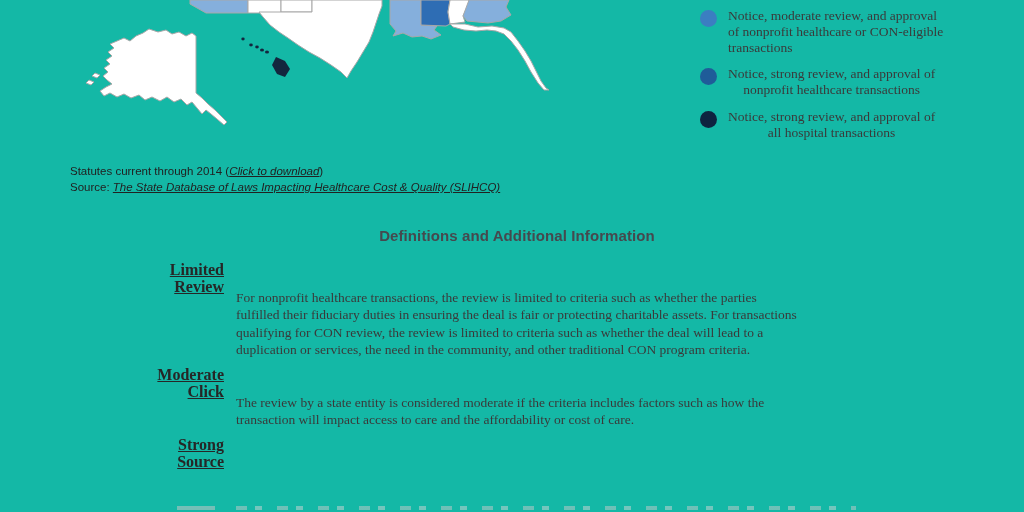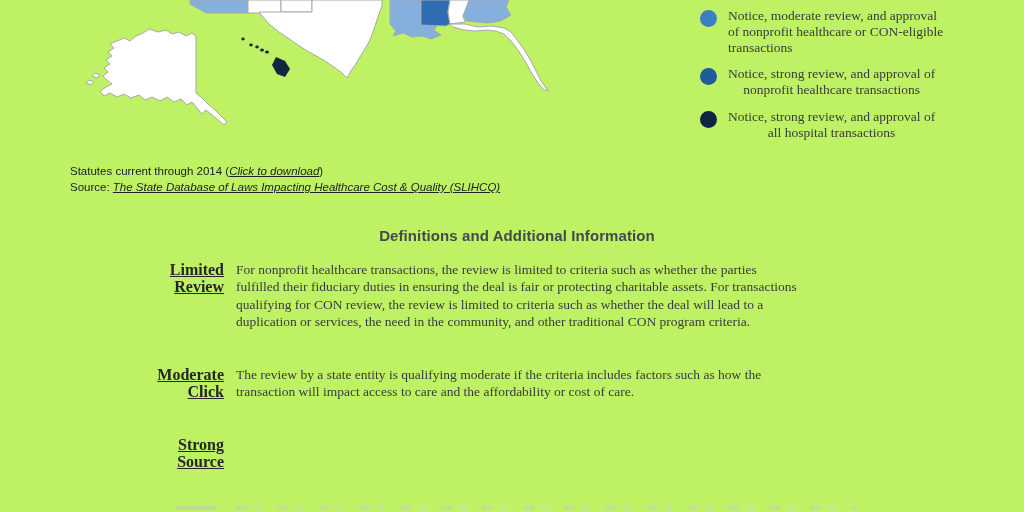--- a/index.html
+++ b/index.html
@@ -1,16 +1,16 @@
 <!DOCTYPE html>
 <html><head>
 <meta charset="utf-8">
 <style>
   html,body{margin:0;padding:0;background:#fff;}
-  .canvas{position:relative;width:1024px;height:512px;background:#bef264;overflow:hidden;
+  .canvas{position:relative;width:1024px;height:512px;background:#14b8a6;overflow:hidden;
           font-family:"Liberation Sans",sans-serif;color:#222;}
 
   
   .map-svg{position:absolute;left:0;top:0;}
   .map-svg path, .map-svg ellipse{stroke:#A8A8A8;stroke-width:1;stroke-linejoin:round;}
   .map-svg .no-stroke{stroke:none;}
 
   
   .legend{position:absolute;left:700px;top:8px;width:270px;}
   .legend-item{display:flex;align-items:flex-start;margin-bottom:10px;}
@@ -26,21 +26,21 @@
   .meta-link{text-decoration:underline;color:#212121;cursor:pointer;font-style:italic;}
 
   
   .defs-heading{position:absolute;left:0;top:227px;width:1034px;text-align:center;
                 font-size:15px;font-weight:700;color:#45494e;letter-spacing:.1px;}
   .def-term{position:absolute;left:104px;width:120px;text-align:right;
             font-family:"Liberation Serif",serif;font-size:16px;line-height:17.3px;
             font-weight:700;color:#262626;text-decoration:underline;white-space:pre-line;}
   .def-body{position:absolute;left:236px;width:660px;
             font-family:"Liberation Serif",serif;font-size:13.5px;line-height:17.3px;
-            color:#3a3a3a;white-space:pre-line;}
+            color:#3a3a3a;white-space:pre-line;margin-top:28px;}
   .r1{top:261px;} .r2{top:366px;} .r3{top:436px;}
 
   
   .clipped-row{position:absolute;top:506px;left:177px;width:690px;height:6px;}
   .clipped-term{position:absolute;left:0;top:0;width:38px;height:4px;background:#c4c4c4;opacity:.55;}
   .clipped-text{position:absolute;left:59px;top:0;width:620px;height:4px;opacity:.5;
     background:repeating-linear-gradient(90deg,#c9c9c9 0 11px,transparent 11px 19px,#d4d4d4 19px 26px,transparent 26px 41px);}
 </style>
 </head>
 <body>
@@ -125,21 +125,21 @@
 
   <div class="def-term r1">Limited
 Review</div>
   <div class="def-body r1">For nonprofit healthcare transactions, the review is limited to criteria such as whether the parties
 fulfilled their fiduciary duties in ensuring the deal is fair or protecting charitable assets. For transactions
 qualifying for CON review, the review is limited to criteria such as whether the deal will lead to a
 duplication or services, the need in the community, and other traditional CON program criteria.</div>
 
   <div class="def-term r2">Moderate
 Click</div>
-  <div class="def-body r2">The review by a state entity is qualifying moderate if the criteria includes factors such as how the
+  <div class="def-body r2">The review by a state entity is considered moderate if the criteria includes factors such as how the
 transaction will impact access to care and the affordability or cost of care.</div>
 
   <div class="def-term r3">Strong
 Source</div>
 
   <div class="clipped-row">
     <div class="clipped-term"></div>
     <div class="clipped-text"></div>
   </div>
 

